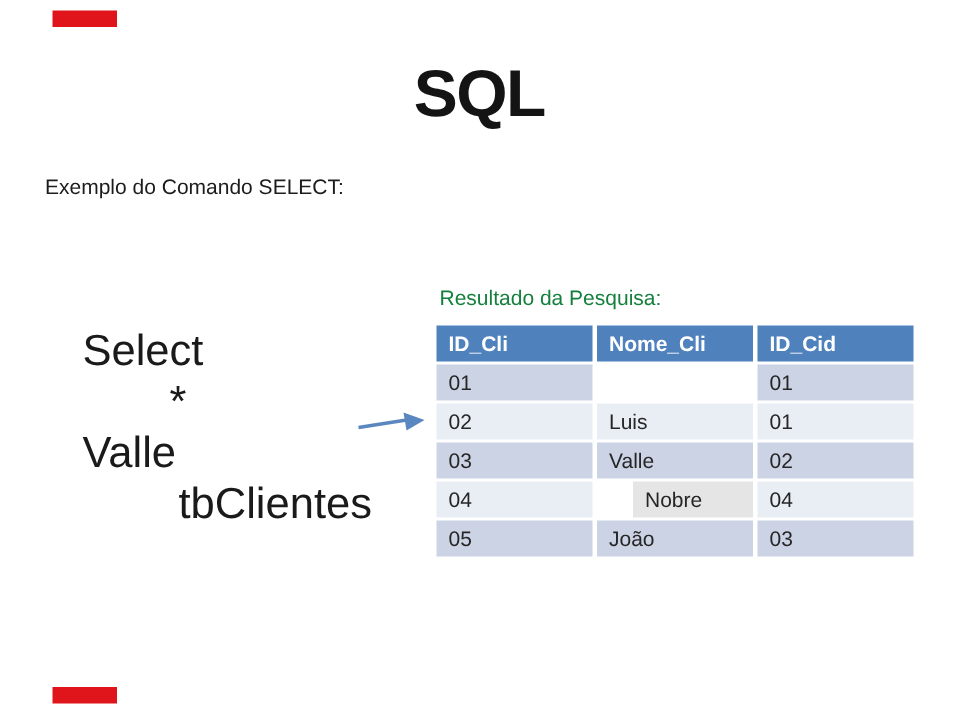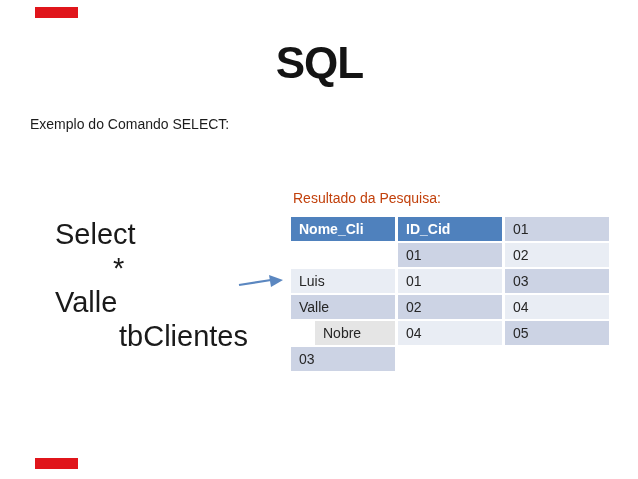--- a/index.html
+++ b/index.html
@@ -19,21 +19,21 @@
     font-size:14px; color:#1c1c1c;
   }
   .code-block {
     position:absolute; left:55px; top:217px;
     font-size:29px; color:#1a1a1a; line-height:34px; white-space:pre;
   }
   .code-line { height:34px; }
   .flow-arrow { position:absolute; left:238px; top:274px; width:46px; height:16px; }
   .result-label {
     position:absolute; left:293px; top:190px;
-    font-size:14px; color:#c2410c;
+    font-size:14px; color:#15803d;
   }
   .result-table {
     position:absolute; left:291px; top:217px;
     display:grid;
     grid-template-columns:104px 104px 104px;
     grid-auto-rows:24px;
     column-gap:3px; row-gap:2px;
     background:#ffffff;
   }
   .th {
@@ -60,31 +60,33 @@
   <div class="code-block"><div class="code-line" style="margin-left: 0px;">Select</div><div class="code-line" style="margin-left: 58px;">*</div><div class="code-line" style="margin-left: 0px;">Valle</div><div class="code-line" style="margin-left: 64px;">tbClientes</div></div>
 
   <svg class="flow-arrow" viewBox="0 0 46 16" xmlns="http://www.w3.org/2000/svg">
     <path d="M1 11 L33 6" stroke-width="2.2" fill="none" stroke="#5b87c0"></path>
     <path d="M31 1 L45 6 L33 13 Z" stroke="none" fill="#5b87c0"></path>
   </svg>
 
   <div class="result-label">Resultado da Pesquisa:</div>
 
   <div class="result-table">
+      <div class="th" style="background: rgb(79, 129, 189);">ID_Cli</div>
       <div class="th" style="background: rgb(79, 129, 189);">Nome_Cli</div>
       <div class="th" style="background: rgb(79, 129, 189);">ID_Cid</div>
       <div class="td" style="background: rgb(204, 211, 228);">01</div>
       <div class="td" style="background: #fca5a5; margin-top: 29px;">André</div>
       <div class="td" style="background: rgb(204, 211, 228);">01</div>
       <div class="td" style="background: rgb(233, 237, 244);">02</div>
       <div class="td" style="background: rgb(233, 237, 244);">Luis</div>
       <div class="td" style="background: rgb(233, 237, 244);">01</div>
       <div class="td" style="background: rgb(204, 211, 228);">03</div>
       <div class="td" style="background: rgb(204, 211, 228);">Valle</div>
       <div class="td" style="background: rgb(204, 211, 228);">02</div>
       <div class="td" style="background: rgb(233, 237, 244);">04</div>
       <div class="td" style="background: #e5e5e5; margin-left: 24px;">Nobre</div>
       <div class="td" style="background: rgb(233, 237, 244);">04</div>
       <div class="td" style="background: rgb(204, 211, 228);">05</div>
+      <div class="td" style="background: rgb(204, 211, 228);">João</div>
       <div class="td" style="background: rgb(204, 211, 228);">03</div>
     </div>
 
 </div>
 
 </body></html>

